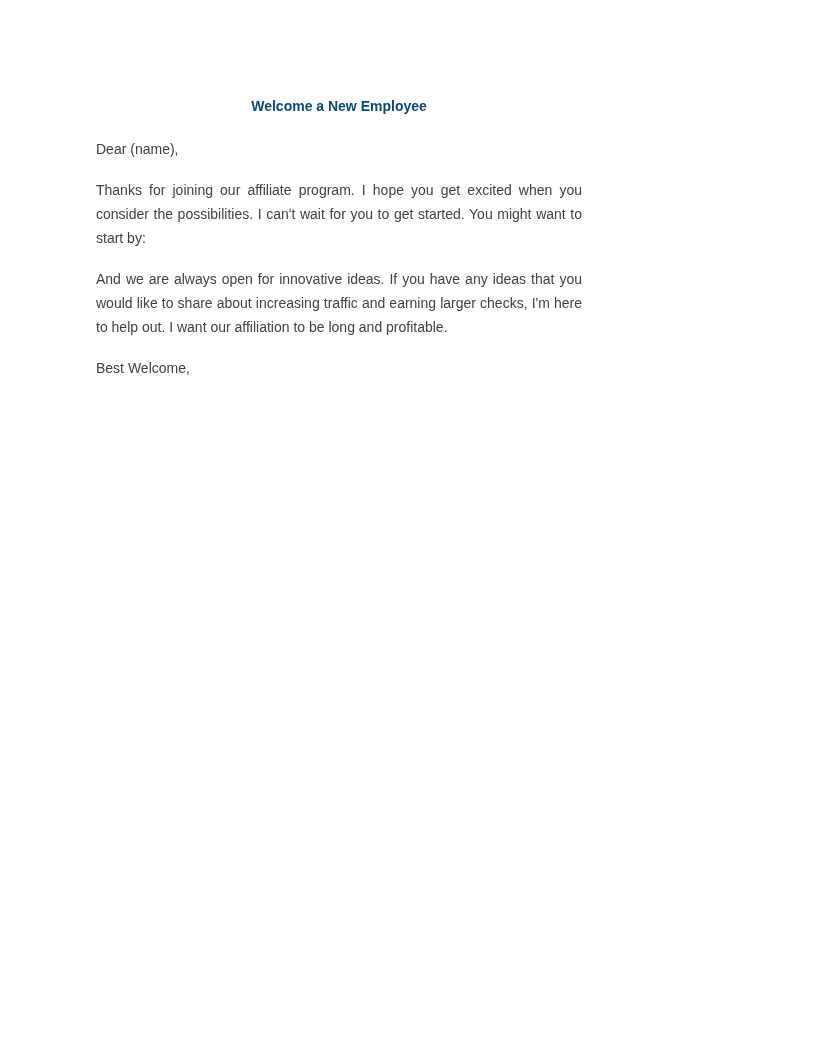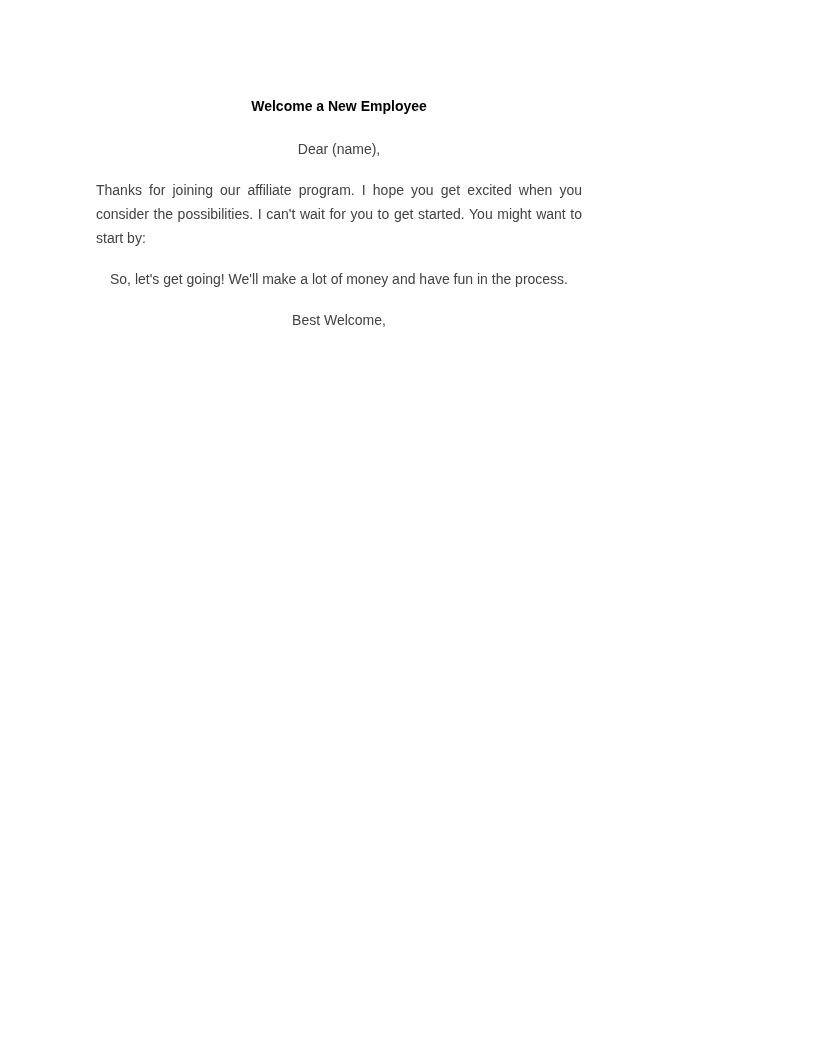--- a/index.html
+++ b/index.html
@@ -21,44 +21,43 @@
     left: 96px;
     width: 486px;
     color: #424242;
     font-size: 14px;
     line-height: 24px;
   }
   .doc-title {
     font-size: 14px;
     font-weight: bold;
     text-align: center;
-    color: #000000;
+    color: #0c4a6e;
     margin: 0 0 19px 0;
     line-height: 24px;
   }
   .para {
     margin: 0 0 17px 0;
-    text-align: center;
   }
   .para.justified {
     text-align: justify;
   }
 </style>
 </head>
 <body>
 
 <div class="page">
   <div class="content">
 
     <h1 class="doc-title">Welcome a New Employee</h1>
 
     <p class="para">Dear (name),</p>
 
     <p class="para justified">Thanks for joining our affiliate program. I hope you get excited when you consider the possibilities. I can't wait for you to get started. You might want to start by:</p>
 
 
+    <p class="para justified">And we are always open for innovative ideas. If you have any ideas that you would like to share about increasing traffic and earning larger checks, I'm here to help out. I want our affiliation to be long and profitable.</p>
 
-    <p class="para">So, let's get going! We'll make a lot of money and have fun in the process.</p>
 
     <p class="para">Best Welcome,</p>
 
   </div>
 </div>
 
 </body></html>

